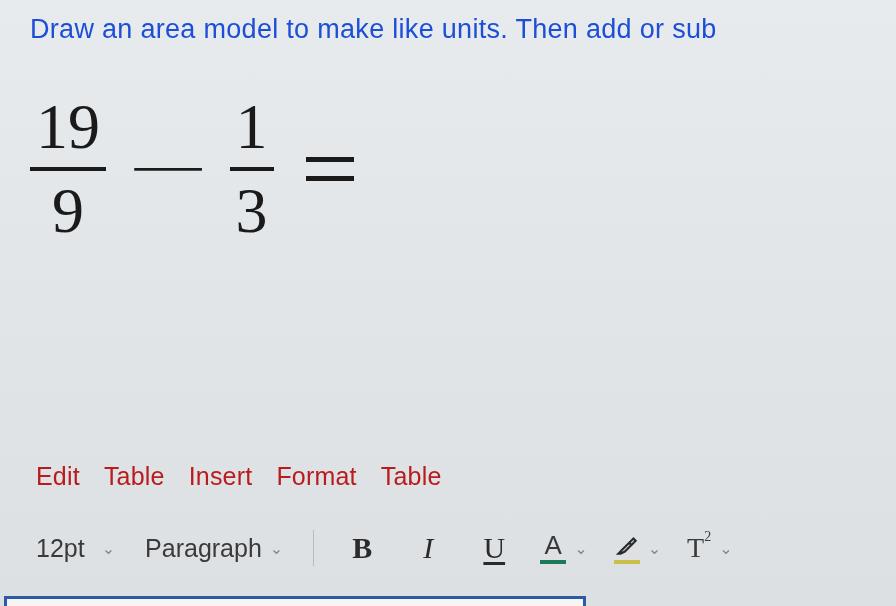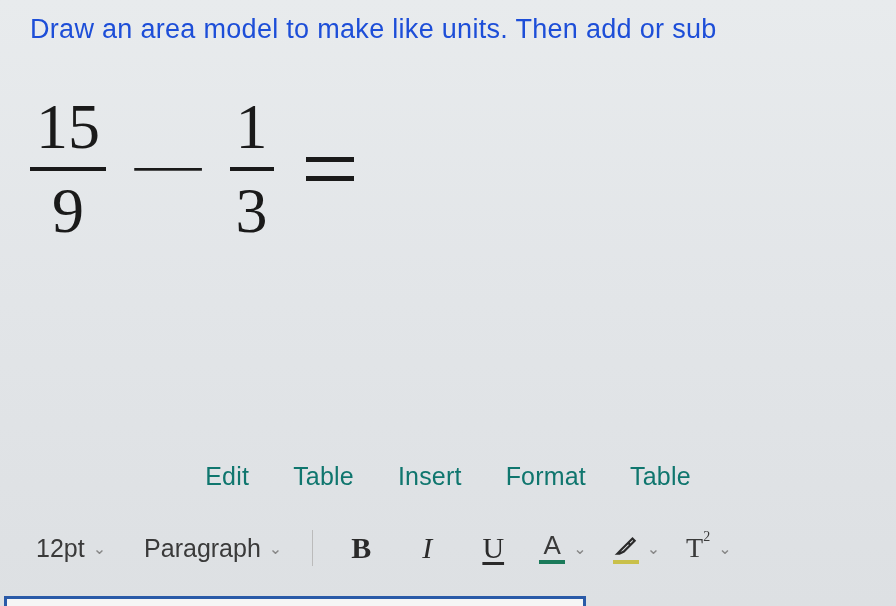--- a/index.html
+++ b/index.html
@@ -60,53 +60,52 @@
       height: 5px;
       background: #1a1a1a;
     }
     .editor-menubar {
       position: absolute;
       top: 462px;
       left: 0;
       right: 0;
       padding: 0 36px;
       display: flex;
-      gap: 44px;
+      gap: 24px;
       font-size: 25px;
-      color: #0f766e;
+      color: #b91c1c;
       letter-spacing: 0.2px;
-      justify-content: center;
     }
     .editor-menuitem {
       cursor: pointer;
     }
     .editor-toolbar {
       position: absolute;
       top: 528px;
       left: 0;
       right: 0;
       padding: 0 36px;
       display: flex;
       align-items: center;
       gap: 14px;
       font-size: 25px;
       color: #3a3a3a;
     }
     .font-size-select {
       display: flex;
       align-items: center;
-      gap: 8px;
+      gap: 17px;
       cursor: pointer;
     }
     .style-select {
       display: flex;
       align-items: center;
       gap: 8px;
       cursor: pointer;
-      margin-left: 24px;
+      margin-left: 16px;
       margin-right: 8px;
     }
     .chevron {
       font-size: 16px;
       color: #888;
     }
     .divider {
       width: 1px;
       height: 36px;
       background: #bbb;
@@ -203,21 +202,21 @@
   </style>
 </head>
 <body>
 
 <div class="question-text">
   <span>Draw an area model to make like units.  Then add or sub</span><br>
 </div>
 
 <div class="math-expression">
   <span class="fraction">
-    <span class="num">15</span>
+    <span class="num">19</span>
     <span class="den">9</span>
   </span>
   <span class="op">−</span>
   <span class="fraction">
     <span class="num">1</span>
     <span class="den">3</span>
   </span>
   <span class="eq">
     <span class="eq-bar"></span>
     <span class="eq-bar"></span>

